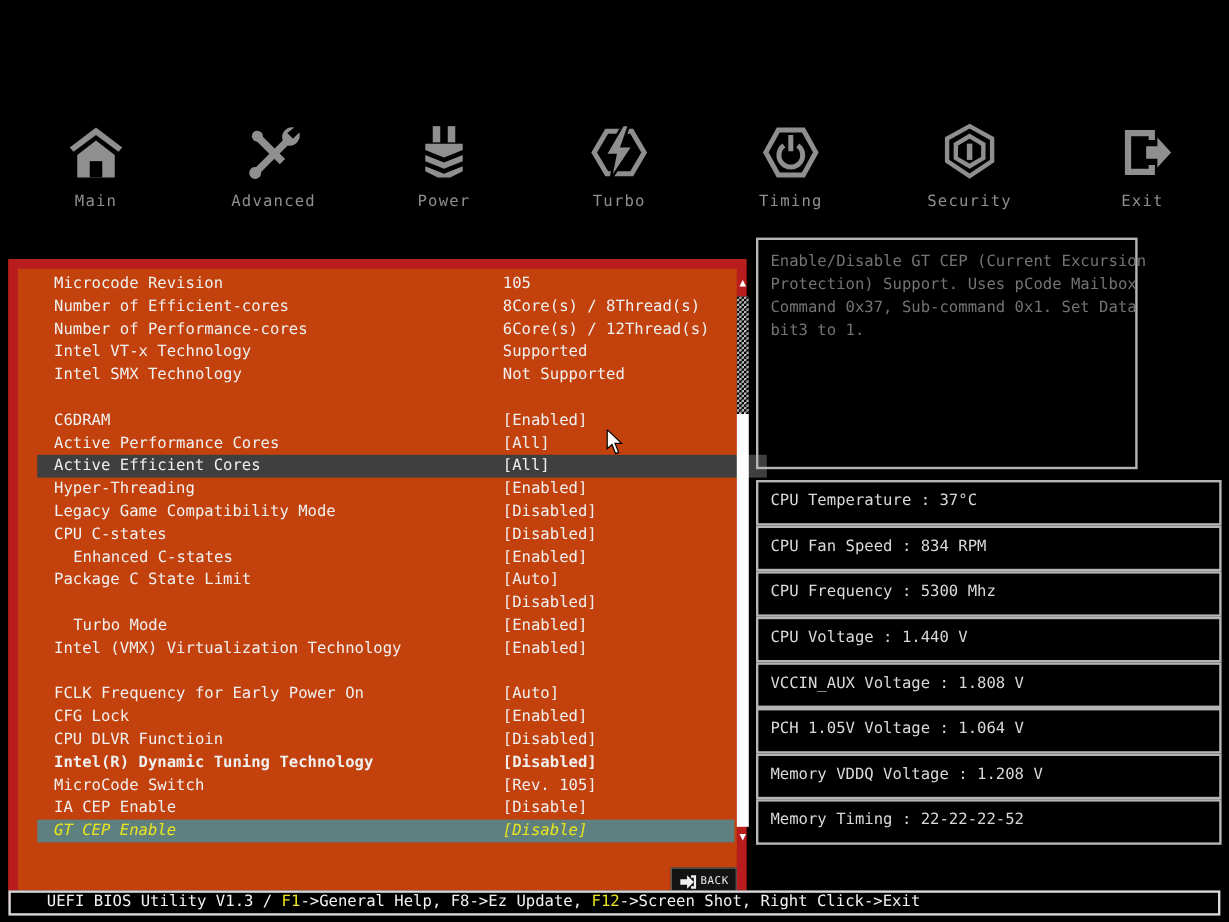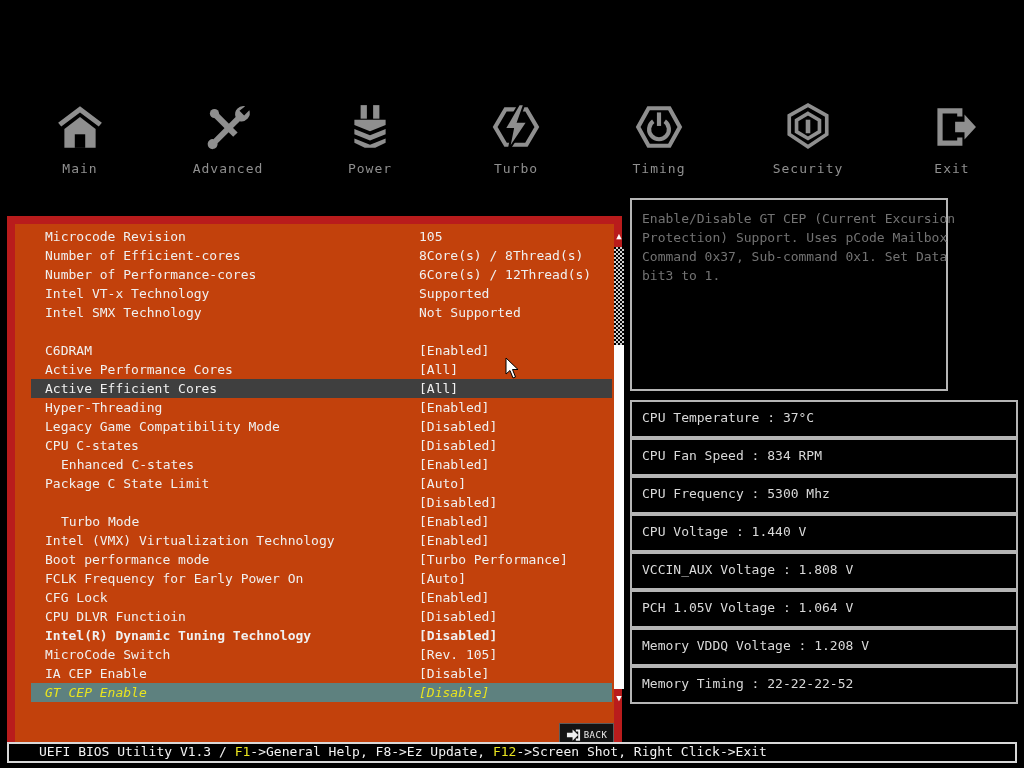--- a/index.html
+++ b/index.html
@@ -14,21 +14,21 @@
   .tab-icon svg{width:50px;height:50px;}
   .tab-label{margin-top:7px;font-size:13px;letter-spacing:1px;}
 
   
   .left-panel{position:absolute;left:7px;top:200px;width:615px;height:537px;
               border:8px solid #b91c1c;box-sizing:border-box;background:#c2410c;margin-top:16px;}
   .rows{position:absolute;left:0;top:3px;right:0;height:478px;}
   .srow{position:absolute;left:16px;width:581px;height:19px;font-size:13px;color:#f0f0f0;cursor:pointer;}
   .srow .lbl{position:absolute;top:0;line-height:19px;white-space:pre;}
   .srow .val{position:absolute;left:388px;top:0;line-height:19px;white-space:pre;}
-  .srow.hover{background:var(--hover-bg,#3f3f3f);}
+  .srow.hover{background:var(--hover-bg,#3f3f3f);padding-left:27px;}
   .srow.selected{background:var(--selected-bg,#5e817f);color:var(--accent-yellow,#e9e41f);}
 
   
   .scrollbar{position:absolute;left:597px;top:3px;width:14px;height:480px;}
   .sb-up,.sb-down{position:absolute;left:0;width:14px;height:14px;color:#fff;
                   font-size:9px;line-height:14px;text-align:center;cursor:pointer;}
   .sb-up{top:2px;}
   .sb-down{top:464px;}
   .sb-track{position:absolute;left:2px;top:20px;width:10px;height:98px;background-color:#000;cursor:pointer;
     background-image:linear-gradient(45deg,#cfcfcf 25%,transparent 25%,transparent 75%,#cfcfcf 75%),
@@ -197,24 +197,20 @@
           <span class="val">[Disabled]</span>
         </div>
         <div class="srow" style="top: 285px;">
           <span class="lbl" style="left:30px">Turbo Mode</span>
           <span class="val">[Enabled]</span>
         </div>
         <div class="srow" style="top: 304px;">
           <span class="lbl" style="left:14px">Intel (VMX) Virtualization Technology</span>
           <span class="val">[Enabled]</span>
         </div>
-        <div class="srow" style="top: 323px;">
-          <span class="lbl" style="left:14px">Boot performance mode</span>
-          <span class="val">[Turbo Performance]</span>
-        </div>
         <div class="srow" style="top: 342px;">
           <span class="lbl" style="left:14px">FCLK Frequency for Early Power On</span>
           <span class="val">[Auto]</span>
         </div>
         <div class="srow" style="top: 361px;">
           <span class="lbl" style="left:14px">CFG Lock</span>
           <span class="val">[Enabled]</span>
         </div>
         <div class="srow" style="top: 380px;">
           <span class="lbl" style="left:14px">CPU DLVR Functioin</span>

